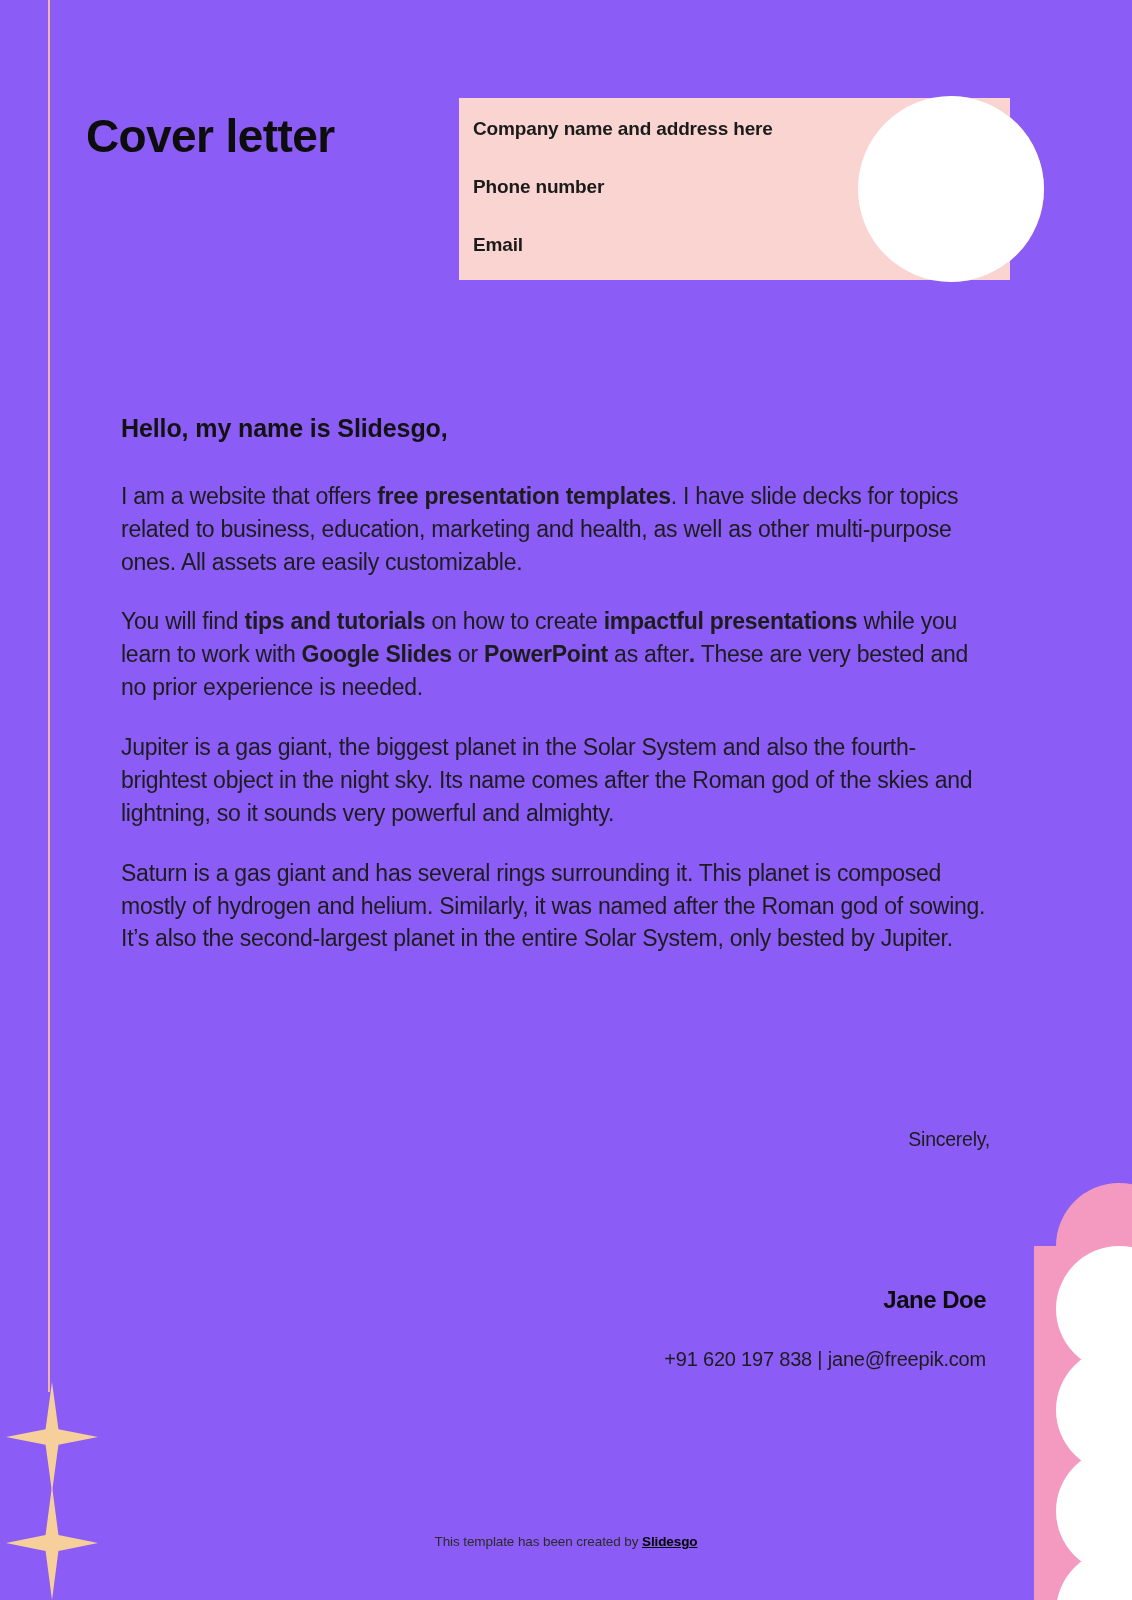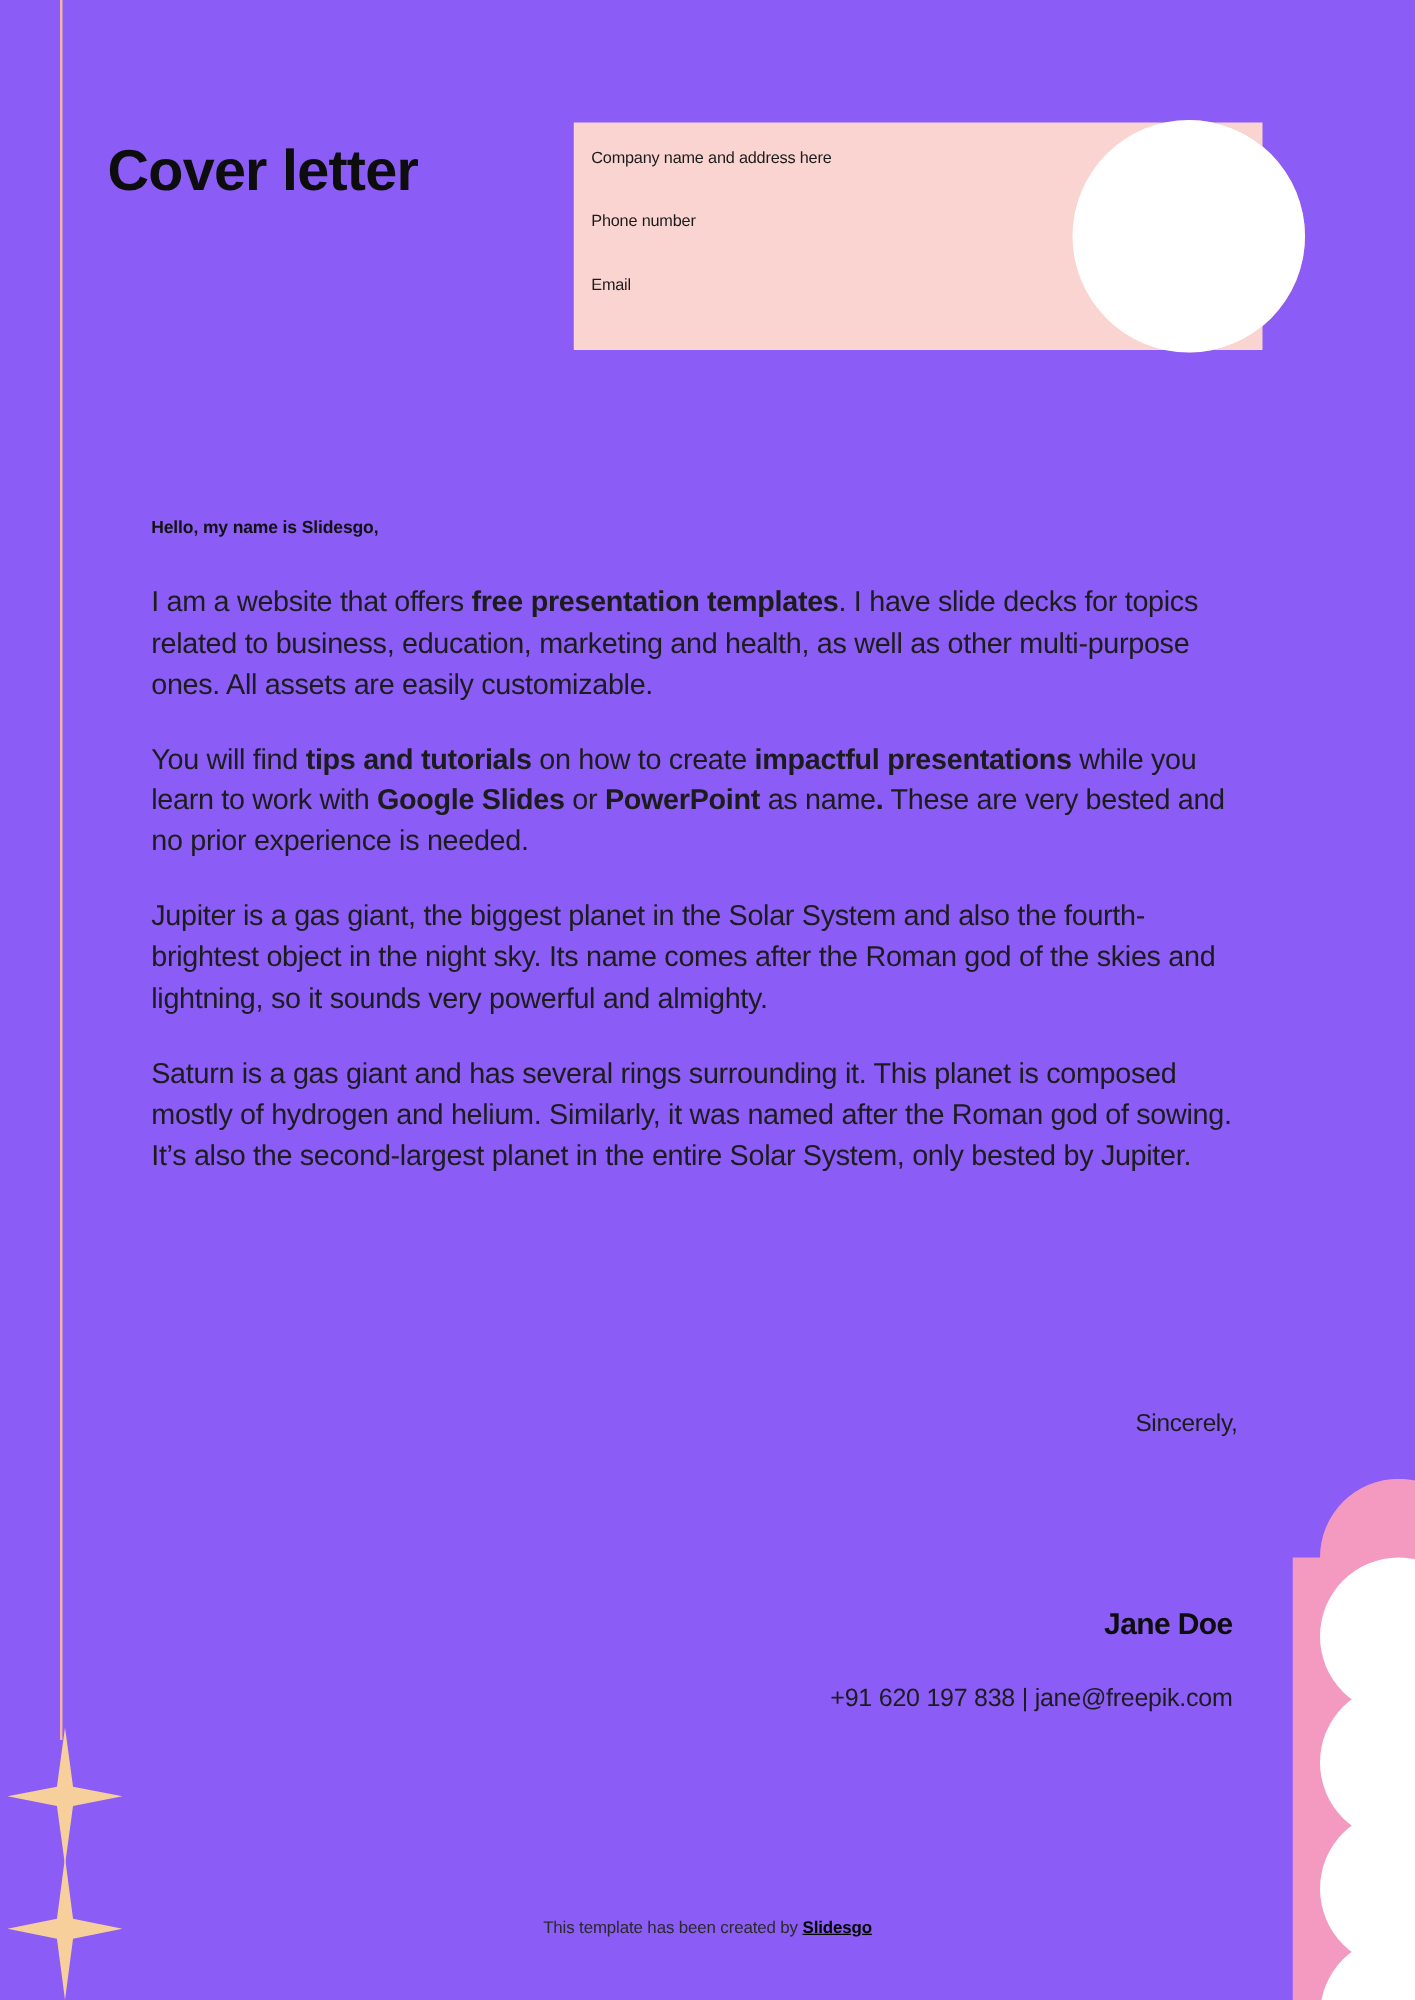--- a/index.html
+++ b/index.html
@@ -75,37 +75,37 @@
     border-radius: 50%;
     background: #ffffff;
   }
   #header-list {
     position: absolute;
     left: 14px;
     top: 20px;
     right: 0;
   }
   .header-line {
-    font-size: 13px;
-    font-weight: 400;
+    font-size: 19px;
+    font-weight: 700;
     color: #1b1b1b;
     letter-spacing: -0.15px;
     margin-bottom: 36px;
   }
   .header-line:last-child { margin-bottom: 6px; }
 
   
   #letter-body {
     position: absolute;
     left: 121px;
     top: 412px;
     width: 870px;
   }
   #salutation {
-    font-size: 14px;
+    font-size: 25px;
     font-weight: 700;
     color: #121212;
     letter-spacing: -0.1px;
     margin: 0 0 34px 0;
     line-height: 1.35;
   }
   .body-para {
     font-size: 23px;
     font-weight: 400;
     color: #1c1c1c;
@@ -241,21 +241,21 @@
       <div class="header-line">Company name and address here</div>
       <div class="header-line">Phone number</div>
       <div class="header-line">Email</div>
     </div>
   </div>
 
   <div id="letter-body">
     <p id="salutation">Hello, my name is Slidesgo,</p>
     <div id="paragraphs">
         <p class="body-para"><span>I am a website that offers </span><b>free presentation templates</b><span>. I have slide decks for topics related to business, education, marketing and health, as well as other multi-purpose ones. All assets are easily customizable.</span></p>
-        <p class="body-para"><span>You will find </span><b>tips and tutorials</b><span> on how to create </span><b>impactful presentations</b><span> while you learn to work with </span><b>Google Slides</b><span> or </span><b>PowerPoint</b><span> as name</span><b>.</b><span> These are very bested and no prior experience is needed.</span></p>
+        <p class="body-para"><span>You will find </span><b>tips and tutorials</b><span> on how to create </span><b>impactful presentations</b><span> while you learn to work with </span><b>Google Slides</b><span> or </span><b>PowerPoint</b><span> as after</span><b>.</b><span> These are very bested and no prior experience is needed.</span></p>
         <p class="body-para"><span>Jupiter is a gas giant, the biggest planet in the Solar System and also the fourth-brightest object in the night sky. Its name comes after the Roman god of the skies and lightning, so it sounds very powerful and almighty.</span></p>
         <p class="body-para"><span>Saturn is a gas giant and has several rings surrounding it. This planet is composed mostly of hydrogen and helium. Similarly, it was named after the Roman god of sowing. It’s also the second-largest planet in the entire Solar System, only bested by Jupiter.</span></p>
       </div>
   </div>
 
   <div id="sincerely">Sincerely,</div>
   <div id="signer-name">Jane Doe</div>
   <div id="signer-contact">+91  620 197 838 | jane@freepik.com</div>
 
   <div id="scallop-bar">

